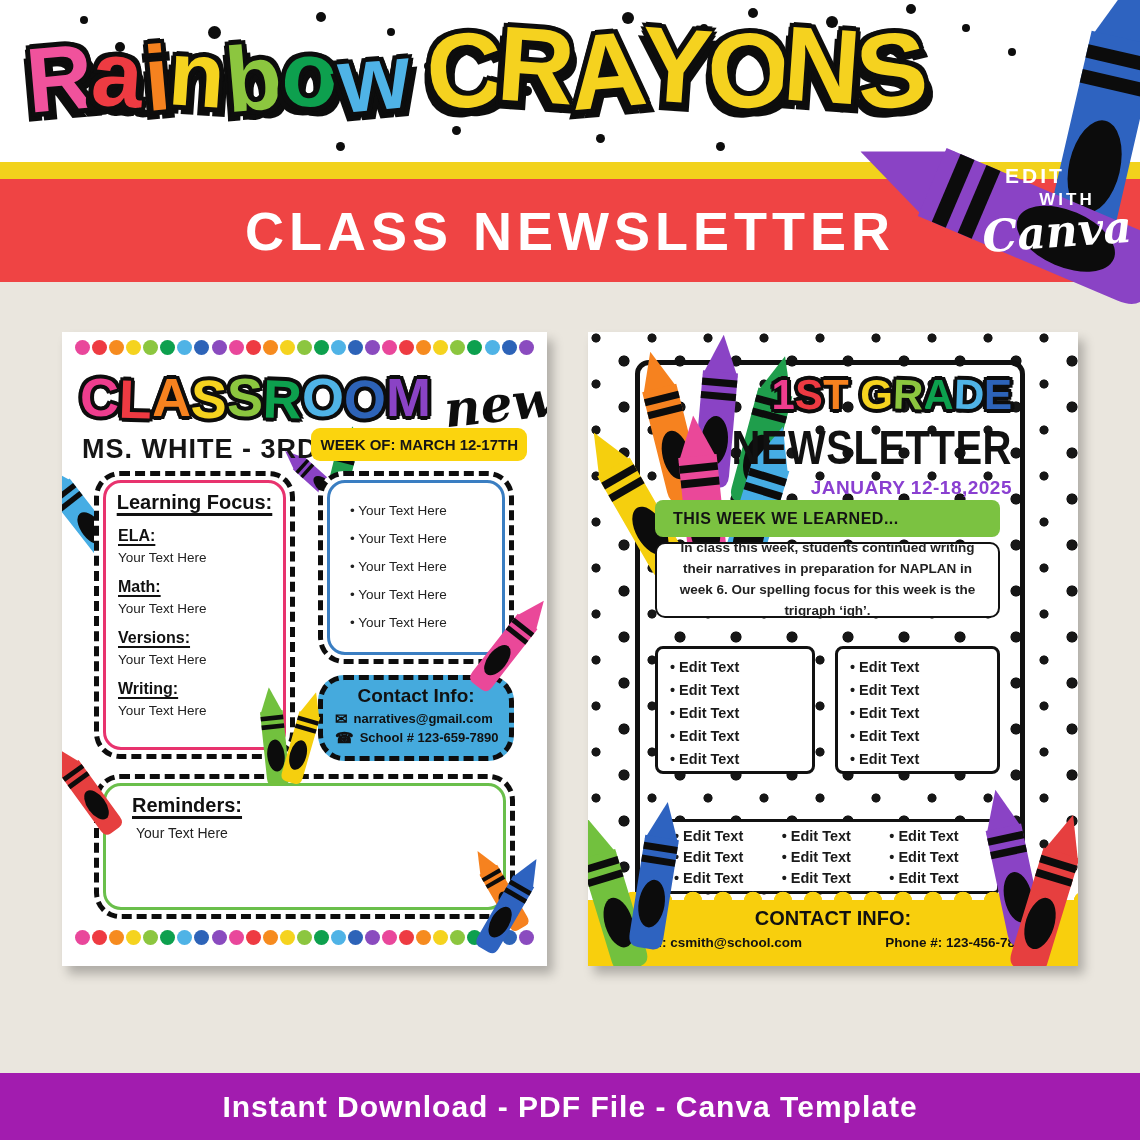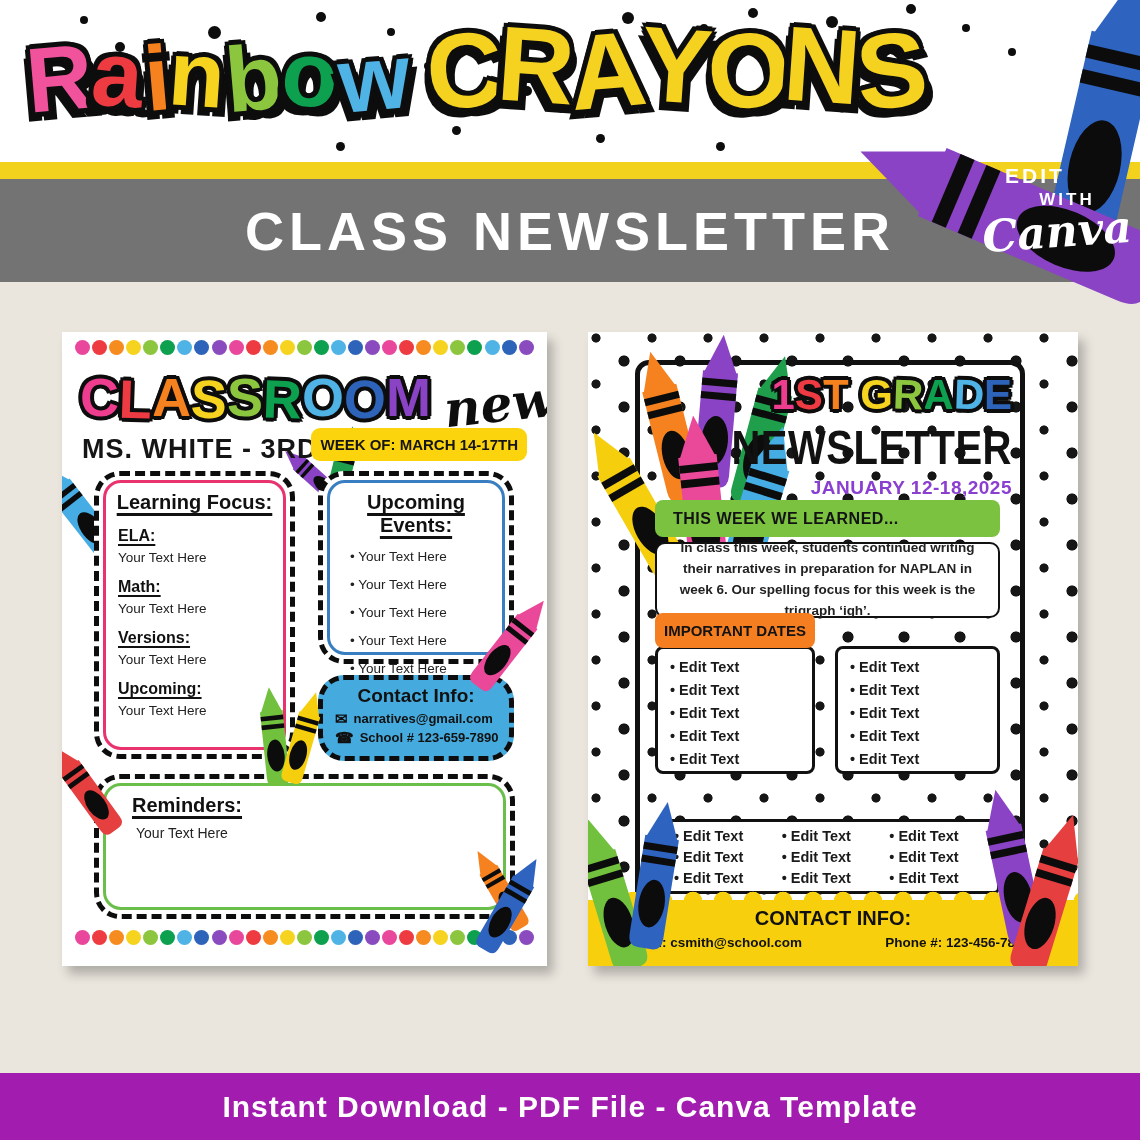--- a/index.html
+++ b/index.html
@@ -230,21 +230,21 @@
           <span style="color: rgb(245, 210, 31);">Y</span>
           <span style="color: rgb(245, 210, 31);">O</span>
           <span style="color: rgb(245, 210, 31);">N</span>
           <span style="color: rgb(245, 210, 31);">S</span>
         </div>
     </div>
   </header>
 
   <div class="yellow-strip" style="background: rgb(242, 210, 28);"></div>
 
-  <div class="pink-banner" style="background: #737373;">
+  <div class="pink-banner" style="background: #ef4444;">
     <h1>CLASS NEWSLETTER</h1>
   </div>
 
   <svg class="crayon cr-blue cr-corner-blue" viewBox="0 0 60 150">
       <use href="#crayon"></use>
     </svg>
   <svg class="crayon cr-purple cr-banner-purple" viewBox="0 0 60 150">
       <use href="#crayon"></use>
     </svg>
   <div class="edit-canva">
@@ -295,21 +295,21 @@
           <span class="lt" style="color: rgb(140, 198, 63);">S</span>
           <span class="lt" style="color: rgb(13, 160, 78);">R</span>
           <span class="lt" style="color: rgb(79, 179, 230);">O</span>
           <span class="lt" style="color: rgb(45, 99, 184);">O</span>
           <span class="lt" style="color: rgb(138, 67, 197);">M</span>
         </div>
       <span class="lp-script">news</span>
     </div>
 
     <div class="lp-teacher">MS. WHITE - 3RD GRADE</div>
-    <div class="lp-week" style="background: rgb(251, 212, 14);">WEEK OF: MARCH 14-17TH</div>
+    <div class="lp-week" style="background: rgb(251, 212, 14);">WEEK OF: MARCH 12-17TH</div>
 
     <svg class="crayon cr-sky lpc-blue" viewBox="0 0 60 150">
         <use href="#crayon"></use>
       </svg>
     <svg class="crayon cr-purple lpc-purple-sm" viewBox="0 0 60 150">
         <use href="#crayon"></use>
       </svg>
     <svg class="crayon cr-green lpc-green-sm" viewBox="0 0 60 150">
         <use href="#crayon"></use>
       </svg>
@@ -328,30 +328,29 @@
               <span class="lf-label">Math:</span>
               <span class="lf-value">Your Text Here</span>
             </div>
 
             <div class="lf-item">
               <span class="lf-label">Versions:</span>
               <span class="lf-value">Your Text Here</span>
             </div>
 
             <div class="lf-item">
-              <span class="lf-label">Upcoming:</span>
+              <span class="lf-label">Writing:</span>
               <span class="lf-value">Your Text Here</span>
             </div>
           </div>
       </div>
     </div>
 
     <div class="dbox ue-box">
       <div class="inner" style="border-color: rgb(58, 126, 194);">
-        <h3>Upcoming Events:</h3>
         <ul class="ue-list">
 
         <li>Your Text Here</li>
             <li>Your Text Here</li>
             <li>Your Text Here</li>
             <li>Your Text Here</li>
             <li>Your Text Here</li>
           </ul>
       </div>
     </div>
@@ -461,21 +460,20 @@
           <span style="color: rgb(79, 179, 230);">D</span>
           <span style="color: rgb(45, 99, 184);">E</span>
         </div>
       <div class="rp-t2">NEWSLETTER</div>
       <div class="rp-date" style="color: rgb(138, 63, 209);">JANUARY 12-18,2025</div>
     </div>
 
     <div class="rp-green" style="background: rgb(123, 194, 65);">THIS WEEK WE LEARNED...</div>
     <div class="rp-learn">In class this week, students continued writing their narratives in preparation for NAPLAN in week 6. Our spelling focus for this week is the trigraph ‘igh’.</div>
 
-    <div class="rp-col-h rp-dates-h" style="background: rgb(245, 126, 32);">IMPORTANT DATES</div>
     <ul class="rp-col-b rp-dates-b">
 
     <li>Edit Text</li>
         <li>Edit Text</li>
         <li>Edit Text</li>
         <li>Edit Text</li>
         <li>Edit Text</li>
       </ul>
 
     <ul class="rp-col-b rp-rem-b">

